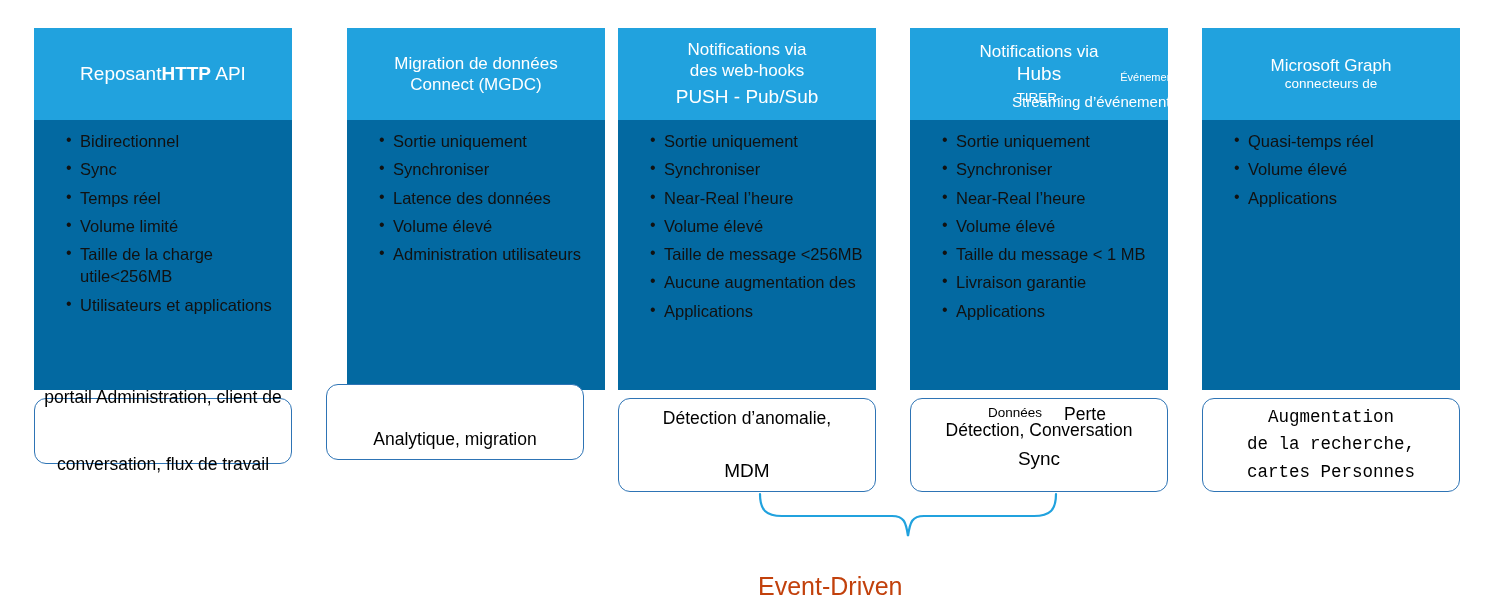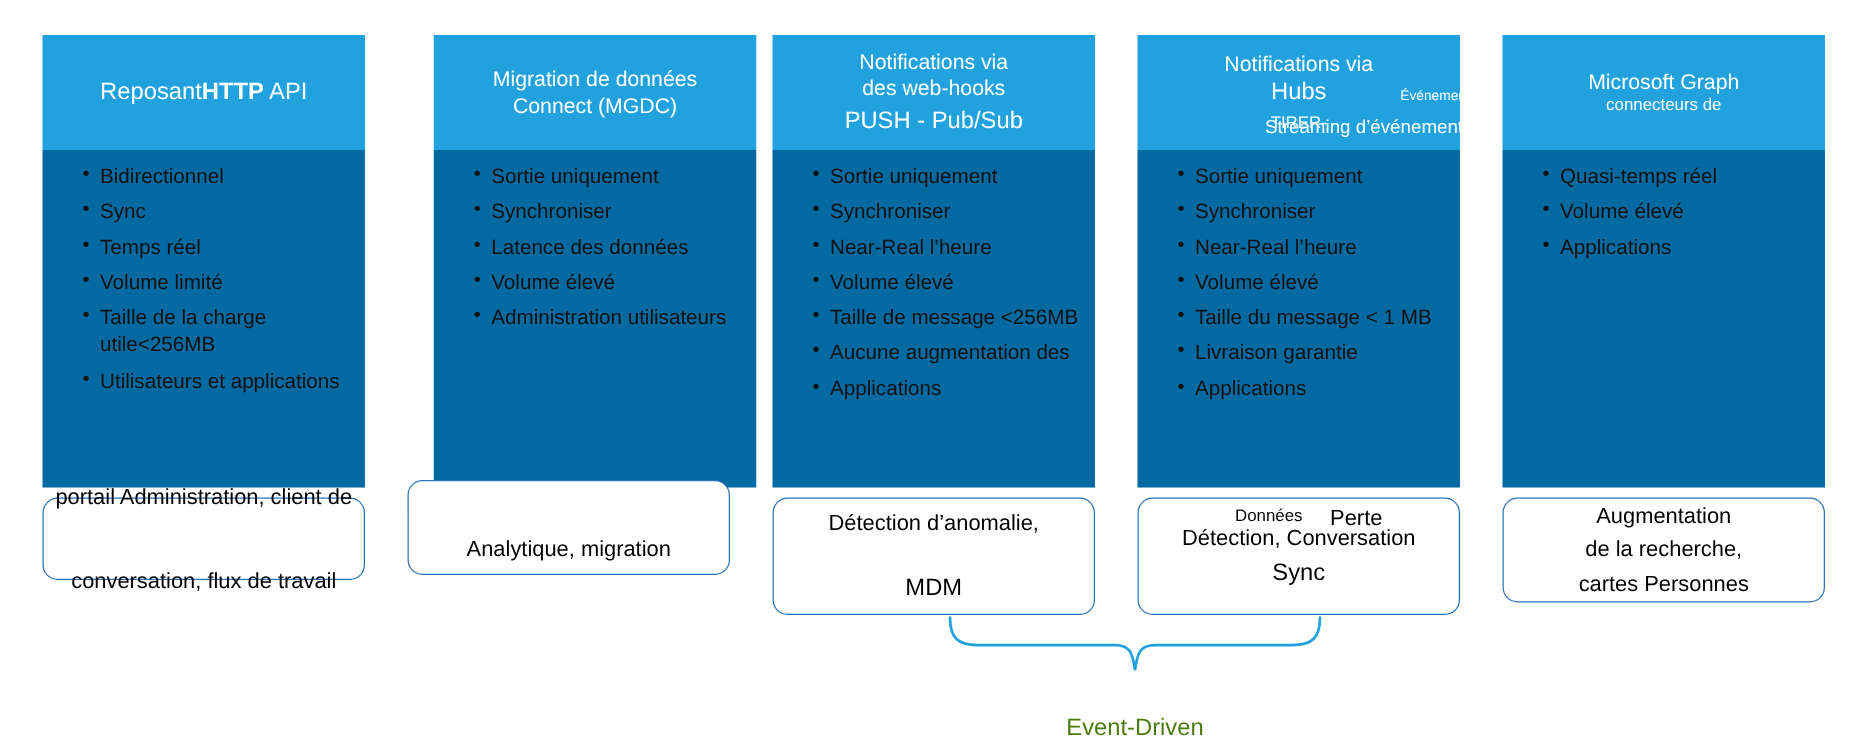--- a/index.html
+++ b/index.html
@@ -80,23 +80,22 @@
     padding: 6px 8px;
   }
   .hdr-line-1 { font-size: 17px; }
   .hdr-line-2 { font-size: 17px; }
   .hdr-big { font-size: 19px; }
   .hdr-bold { font-weight: bold; }
   .small { font-size: 13.5px; }
   .tiny { font-size: 12.5px; }
   .brace-label {
     position: absolute;
-    font-size: 19px;
-    color: #4d7c0f;
-    text-align: center;
+    font-size: 25px;
+    color: #c2410c;
     width: 300px;
   }
   svg.brace {
     position: absolute;
     overflow: visible;
   }
   .ovl {
     position: absolute;
     text-align: center;
   }
@@ -207,21 +206,21 @@
       <div class="small">connecteurs de</div>
     </div>
     <div class="col-body" style="height:270px;">
       <ul class="feats">
         <li>Quasi-temps réel</li>
         <li>Volume élevé</li>
         <li>Applications</li>
       </ul>
     </div>
   </div>
-  <div class="outcome" style="left:1202px; top:398px; width:258px; height:84px;">
+  <div class="outcome" style="left:1202px; top:398px; width:258px; height:94px;font-family:Liberation Mono, monospace;">
     <div>Augmentation</div>
     <div>de la recherche,</div>
     <div>cartes Personnes</div>
   </div>
 
   <svg class="brace" style="left:758px; top:492px;" width="300" height="72" viewBox="0 0 300 72">
     <path d="M2,2 C2,18 8,24 24,24 L134,24 C146,24 148,30 150,44 C152,30 154,24 166,24 L276,24 C292,24 298,18 298,2" fill="none" stroke="#21A2DE" stroke-width="2.2" stroke-linecap="round"></path>
   </svg>
   <div class="brace-label" style="left:758px; top:572px;">Event-Driven</div>
 

